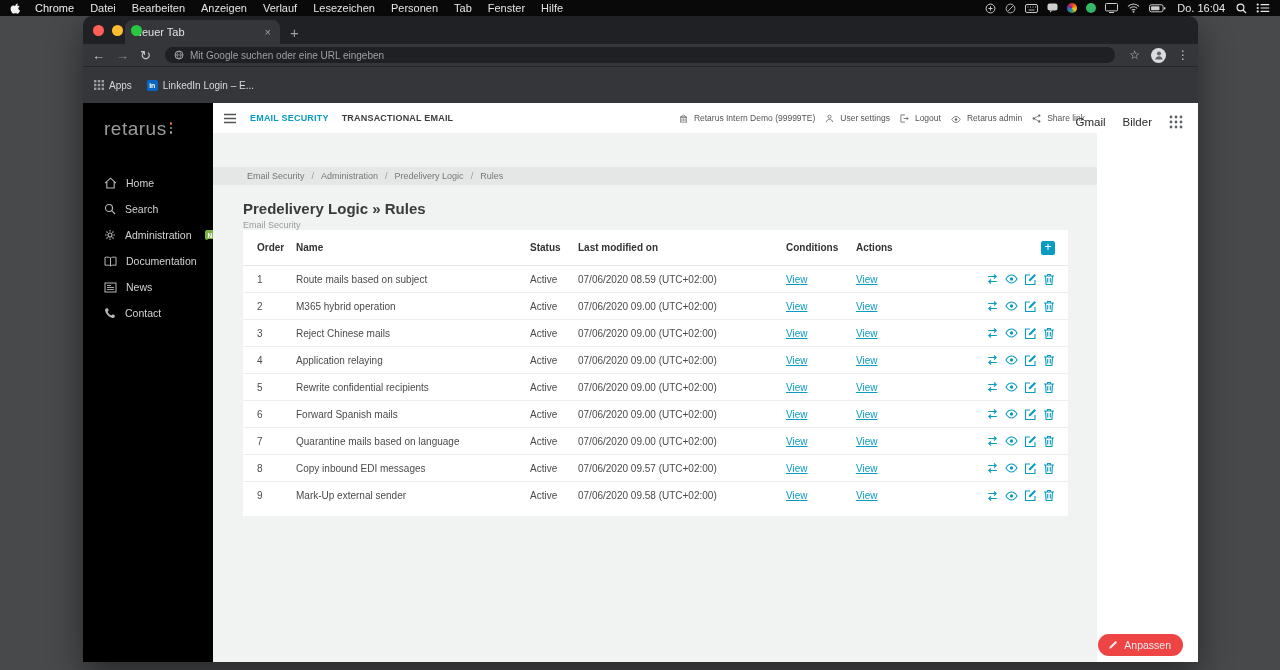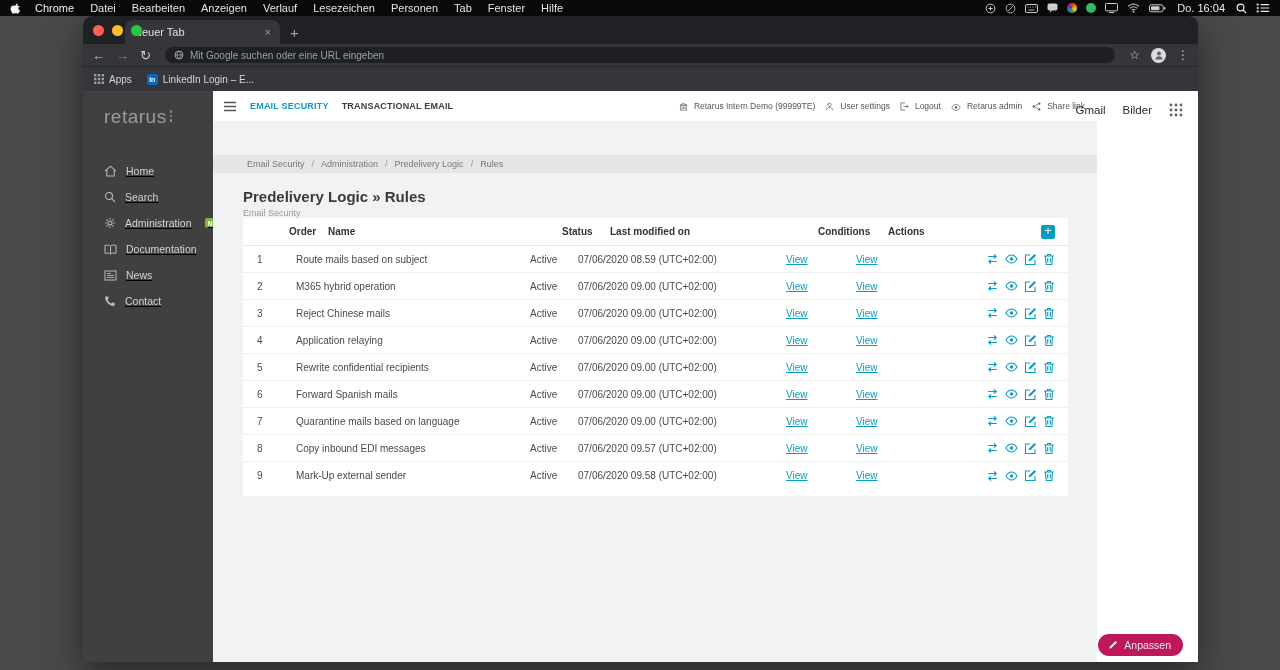--- a/index.html
+++ b/index.html
@@ -35,36 +35,36 @@
   .toolbar { height:22px; background:#35363a; display:flex; align-items:center; padding:0 9px; gap:11px; flex:none; }
   .nav-ic { color:#c4c7cb; font-size:13px; line-height:1; }
   .nav-ic.dim { color:#84878b; }
   .omnibox { flex:1; height:16px; background:#1f2023; border-radius:9px; display:flex; align-items:center;
              gap:6px; padding:0 9px; color:#9aa0a6; font-size:10px; margin:0 3px; }
   .avatar { width:15px; height:15px; border-radius:50%; background:#dadce0; display:flex; align-items:center; justify-content:center; }
   .tb-star { color:#c4c7cb; font-size:12px; }
   .tb-dots { color:#c4c7cb; font-size:12px; }
 
   .bookmarksbar { height:18px; background:#35363a; border-top:1px solid rgba(0,0,0,.28);
-                  display:flex; align-items:center; gap:15px; padding:12px 11px; font-size:10px; color:#d6d8db; flex:none; }
+                  display:flex; align-items:center; gap:15px; padding:18px 11px; font-size:10px; color:#d6d8db; flex:none; }
   .bm-item { display:flex; align-items:center; gap:5px; }
   .li-badge { width:11px; height:11px; border-radius:2px; background:#0a66c2; color:#fff; font-size:7px;
               font-weight:700; display:flex; align-items:center; justify-content:center; }
 
   
   .content { flex:1; background:#ffffff; position:relative; overflow:hidden; }
   .ntp-header { position:absolute; top:12px; right:15px; display:flex; align-items:center; gap:17px;
                 font-size:11.5px; color:#2b2b2b; }
-  .customize-btn { position:absolute; right:15px; bottom:6px; background:#be185d; color:#e8eaed;
+  .customize-btn { position:absolute; right:15px; bottom:6px; background:#ef4444; color:#e8eaed;
                    border-radius:14px; padding:5px 12px 5px 10px; font-size:10.5px;
                    display:flex; align-items:center; gap:6px; border:none;margin-top:16px; }
 
   
   .app { position:absolute; left:0; top:0; bottom:0; width:1014px; display:flex; }
-  .sidebar { width:130px; background:#404040; flex:none; display:flex; flex-direction:column;text-align:center; }
+  .sidebar { width:130px; background:#000000; flex:none; display:flex; flex-direction:column;text-align:center; }
   .logo { padding:15px 0 0 21px; color:#9b9b9b; font-size:19px; letter-spacing:.5px; display:flex; align-items:flex-start; gap:3px; }
   .logo-dots { display:flex; flex-direction:column; gap:2px; padding-top:4px; }
   .logo-dots i { width:2.5px; height:2.5px; border-radius:50%; display:block; }
   .side-list { margin-top:30px;text-decoration:underline; }
   .side-item { display:flex; align-items:center; gap:9px; padding:7px 6px 7px 21px; color:#d3d3d3; font-size:10.5px; }
   .side-item svg { flex:none; }
   .badge-new { background:#7cb342; color:#fff; font-size:6.5px; font-weight:700; padding:1.5px 3px; border-radius:2px; margin-left:4px; letter-spacing:.3px; }
 
   .main { flex:1; background:#f1f2f2; display:flex; flex-direction:column; overflow:hidden; }
   .app-header { height:30px; background:#fff; display:flex; align-items:center; gap:13px; padding:0 12px 0 10px; flex:none; }
@@ -78,22 +78,22 @@
   .crumb::after { content:"/"; margin:0 7px; color:#9a9a9a; }
   .crumb:last-child::after { content:""; }
 
   .title-block { padding:15px 0 0 30px; }
   .page-title { font-size:15px; font-weight:700; color:#3a3a3a; }
   .page-sub { font-size:9px; color:#9a9a9a; margin-top:3px; }
 
   .usage { text-align:right; margin:9px 29px 3px 0; color:#ef8200; font-size:8.5px; }
 
   .card { margin:0 29px 0 30px; background:#fff; padding-bottom:7px; flex:none; }
-  .thead { display:flex; align-items:center; height:28px; font-weight:700; font-size:10px; color:#333;
-           border-bottom:1px solid #e6e6e6;padding-left:32px; }
+  .thead { display:flex; align-items:center; height:36px; font-weight:700; font-size:10px; color:#333;
+           border-bottom:1px solid #e6e6e6; }
   .trow { display:flex; align-items:center; height:27px; font-size:10px; color:#4a4a4a; }
   .trow:not(:last-child) { border-bottom:1px solid #eeeeee; }
   .c { flex:none; }
   .c-order { width:53px; padding-left:14px; }
   .c-name  { width:234px; }
   .c-status{ width:48px; }
   .c-mod   { width:208px; }
   .c-cond  { width:70px; }
   .c-act   { width:125px; }
   .c-icons { flex:1; display:flex; justify-content:flex-end; align-items:center; gap:6px; padding-right:13px; }

